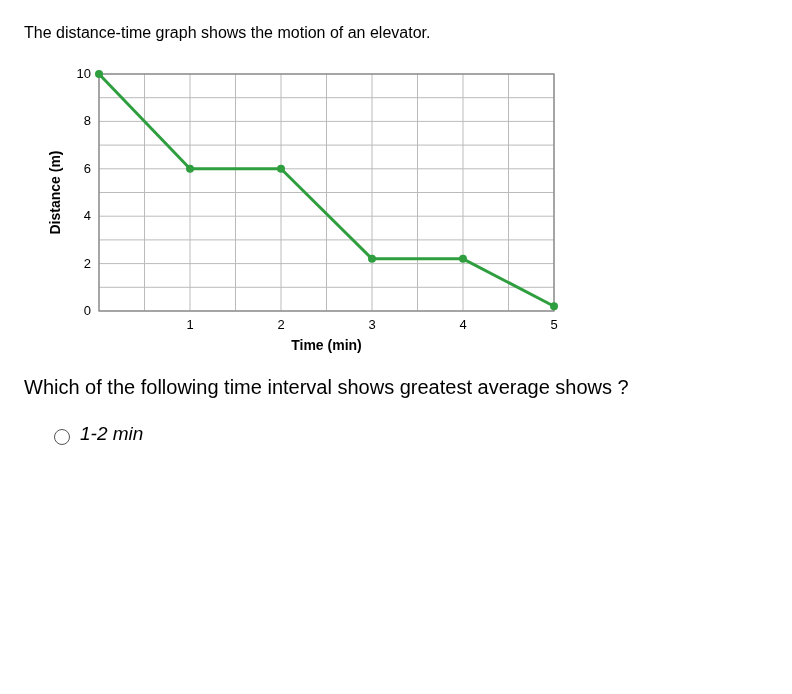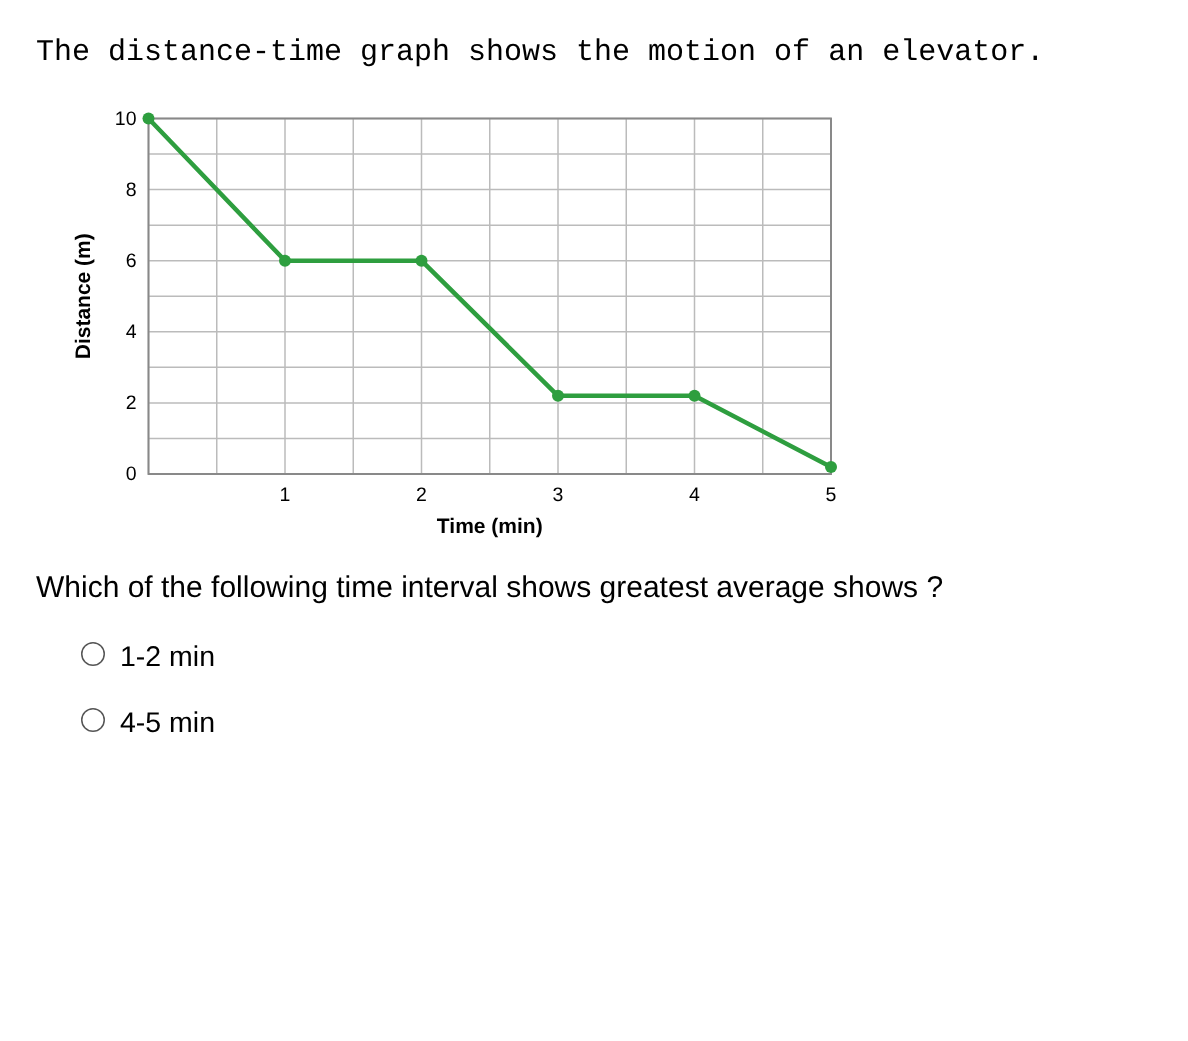--- a/index.html
+++ b/index.html
@@ -5,42 +5,42 @@
   body {
     margin: 0;
     padding: 24px;
     font-family: Arial, Helvetica, sans-serif;
     color: #000;
     background: #fff;
     width: 792px;
     box-sizing: border-box;
   }
   .prompt {
-    font-size: 20px;
+    font-size: 16px;
     margin-bottom: 24px;
-    font-family: Liberation Mono, monospace;
   }
   .chart-wrap {
     margin-left: 20px;
     margin-bottom: 20px;
   }
   .question {
     font-size: 20px;
     margin-top: 12px;
     margin-bottom: 24px;
     white-space: nowrap;
   }
   .options {
     margin-left: 30px;
   }
   .option {
     display: flex;
-    align-items: flex-start;
+    align-items: flex-end;
     margin-bottom: 22px;
     cursor: pointer;
+    font-style: italic;
   }
   .option .circle {
     width: 14px;
     height: 14px;
     border: 1.5px solid #555;
     border-radius: 50%;
     margin-right: 10px;
     flex: 0 0 auto;
   }
   .option .label {
@@ -101,17 +101,13 @@
     </svg>
 </div>
 
 <div class="question">Which of the following  time interval shows greatest average shows ?</div>
 
 <div class="options" id="options">
     <div class="option">
       <span class="circle"></span>
       <span class="label">1-2 min</span>
     </div>
-    <div class="option">
-      <span class="circle"></span>
-      <span class="label">4-5 min</span>
-    </div>
   </div>
 
 </body></html>

